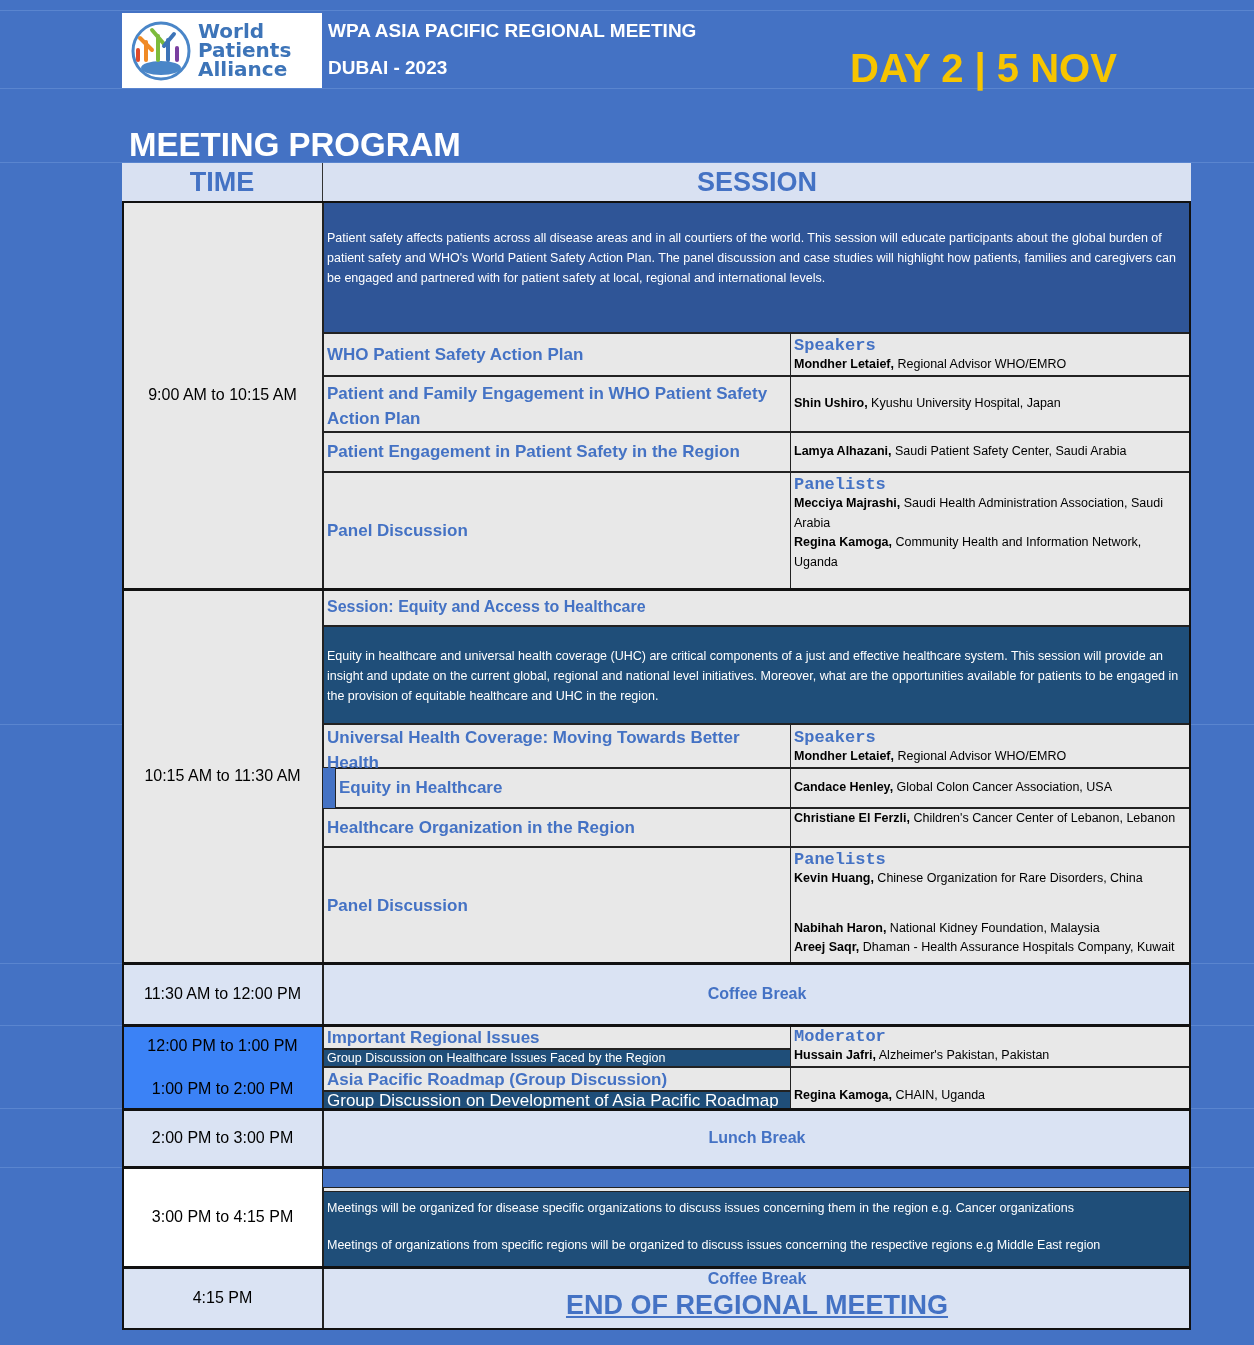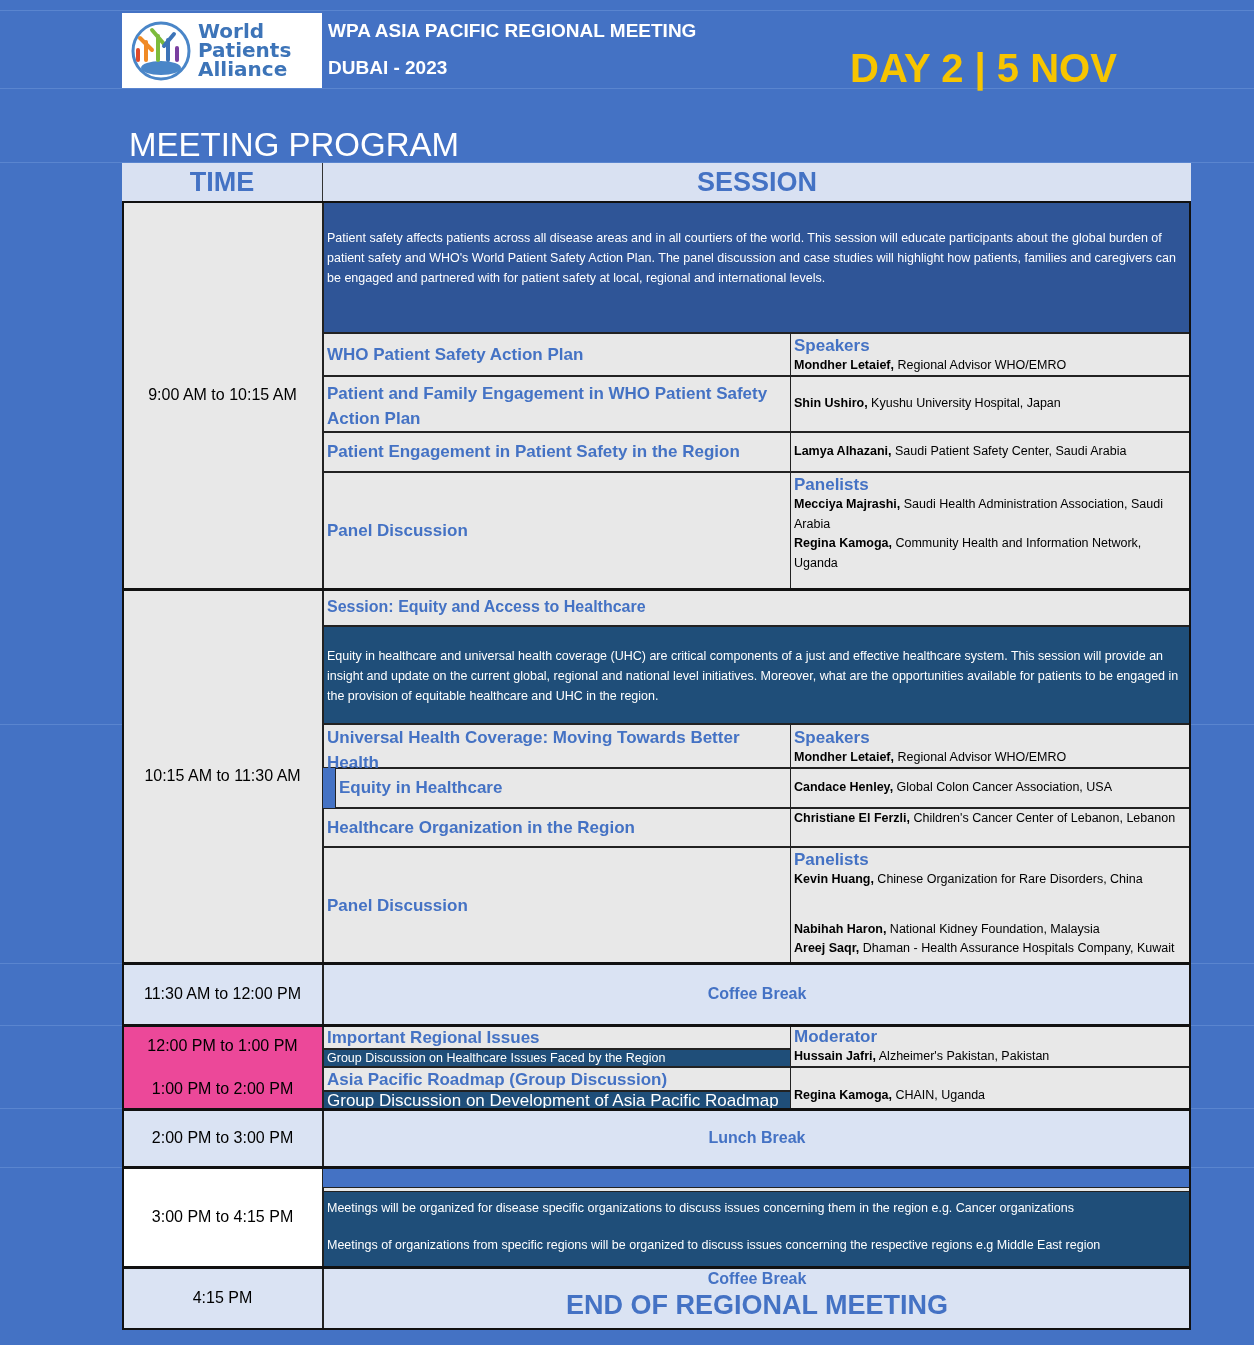--- a/index.html
+++ b/index.html
@@ -4,32 +4,32 @@
 <style>
   html,body{margin:0;padding:0;}
   body{width:1254px;height:1345px;background:#4472c4;font-family:"Liberation Sans",sans-serif;position:relative;overflow:hidden;}
   .gridline{position:absolute;left:0;width:1254px;height:1px;background:#5a85cf;}
   .logo{position:absolute;left:122px;top:13px;width:200px;height:75px;background:#fff;display:flex;align-items:center;}
   .logo svg{margin-left:8px;}
   .logo-text{color:#3d74b8;font-weight:bold;font-size:20px;line-height:19px;margin-left:6px;font-family:"DejaVu Sans",sans-serif;}
   .title1{position:absolute;left:328px;top:20px;color:#fff;font-weight:bold;font-size:19px;}
   .title2{position:absolute;left:328px;top:57px;color:#fff;font-weight:bold;font-size:19px;}
   .day{position:absolute;left:850px;top:46px;color:#f7c500;font-weight:bold;font-size:40px;}
-  .prog{position:absolute;left:129px;top:126px;color:#fff;font-weight:normal;font-size:33px;}
+  .prog{position:absolute;left:129px;top:126px;color:#fff;font-weight:bold;font-size:33px;}
   .hdr{position:absolute;top:163px;height:38px;background:#d9e1f2;color:#4472c4;font-weight:bold;font-size:27px;display:flex;align-items:center;justify-content:center;box-sizing:border-box;}
   .cell{position:absolute;box-sizing:border-box;border:1px solid #222;}
   .time{background:#fff;display:flex;align-items:center;justify-content:center;font-size:16px;color:#000;}
   .time.light{background:#dae3f3;}
   .t-grey{background:#e8e8e8;}
   .dark1{background:#2f5597;color:#fff;}
   .dark2{background:#1f4e79;color:#fff;}
   .stitle{font-weight:bold;font-size:16px;}
   .desc{font-size:12.5px;line-height:20px;}
   .topic{color:#4472c4;font-weight:bold;font-size:17px;line-height:25px;}
-  .role{color:#4472c4;font-weight:bold;font-size:17px;}
+  .role{color:#4472c4;font-weight:bold;font-size:17px;font-family:Liberation Mono, monospace;}
   .sp{font-size:12.5px;line-height:19.5px;color:#000;}
   .sp b{font-weight:bold;}
   .center-blue{color:#4472c4;font-weight:bold;display:flex;align-items:center;justify-content:center;}
   .thick{position:absolute;border:2px solid #111;box-sizing:border-box;pointer-events:none;}
 </style>
 </head>
 <body>
 
 <div class="gridline" style="top:10px"></div>
 <div class="gridline" style="top:88px"></div>
@@ -146,21 +146,21 @@
 <div class="thick" style="left:122px;top:589px;width:1069px;height:375px;"></div>
 
 <div class="cell time light" style="left:122px;top:963px;width:201px;height:62px;">
     <span>11:30 AM to 12:00 PM</span>
   </div>
 <div class="cell center-blue" style="left:323px;top:963px;width:868px;height:62px;background:#dae3f3;font-size:16px;">
     <span>Coffee Break</span>
   </div>
 <div class="thick" style="left:122px;top:963px;width:1069px;height:63px;"></div>
 
-<div class="cell" style="left:122px;top:1025px;width:201px;height:84px;background:#ec4899;font-size:16px;">
+<div class="cell" style="left:122px;top:1025px;width:201px;height:84px;background:#3b82f6;font-size:16px;">
   <div style="position:absolute;top:11px;width:100%;text-align:center;">12:00 PM to 1:00 PM</div>
   <div style="position:absolute;top:54px;width:100%;text-align:center;">1:00 PM to 2:00 PM</div>
 </div>
 <div class="cell t-grey" style="left:323px;top:1025px;width:468px;height:24px;padding:1px 3px;">
     <div class="topic" style="line-height:22px;">Important Regional Issues</div>
   </div>
 <div class="cell dark2" style="left:323px;top:1049px;width:468px;height:18px;padding:0 3px;font-size:12.5px;line-height:17px;">Group Discussion on Healthcare Issues Faced by the Region</div>
 <div class="cell t-grey" style="left:323px;top:1067px;width:468px;height:24px;padding:1px 3px;">
     <div class="topic" style="line-height:22px;">Asia Pacific Roadmap (Group Discussion)</div>
   </div>
@@ -192,15 +192,15 @@
   <div>Meetings will be organized for disease specific organizations to discuss issues concerning them in the region e.g. Cancer organizations</div>
   <div style="margin-top:23px;">Meetings of organizations from specific regions will be organized to discuss issues concerning the respective regions e.g Middle East region</div>
 </div>
 <div class="thick" style="left:122px;top:1167px;width:1069px;height:101px;"></div>
 
 <div class="cell time light" style="left:122px;top:1267px;width:201px;height:62px;">
     <span>4:15 PM</span>
   </div>
 <div class="cell" style="left:323px;top:1267px;width:868px;height:62px;background:#dae3f3;text-align:center;color:#4472c4;font-weight:bold;">
   <div style="font-size:16px;margin-top:2px;">Coffee Break</div>
-  <div style="font-size:27px;margin-top:2px;">END OF REGIONAL MEETING</div>
+  <div style="font-size:27px;margin-top:2px;text-decoration:underline;">END OF REGIONAL MEETING</div>
 </div>
 <div class="thick" style="left:122px;top:1267px;width:1069px;height:63px;"></div>
 
 </body></html>

